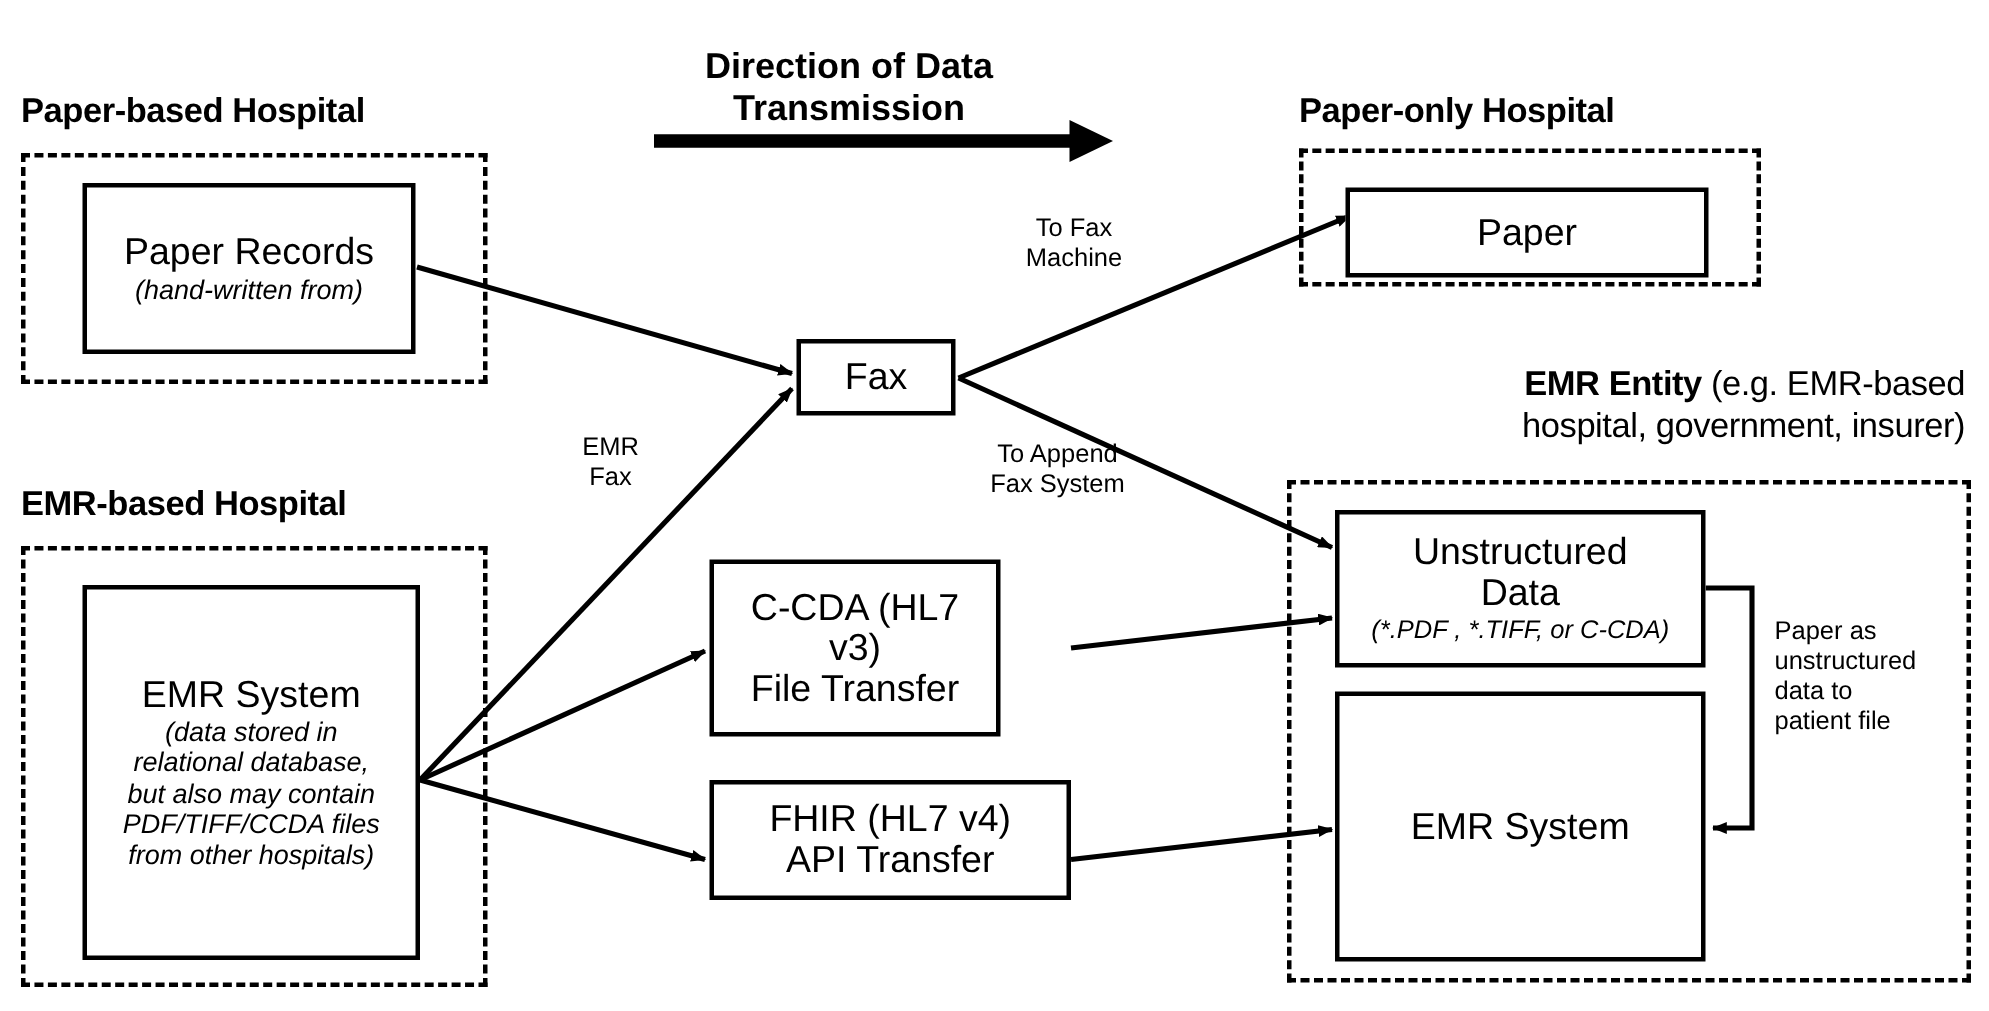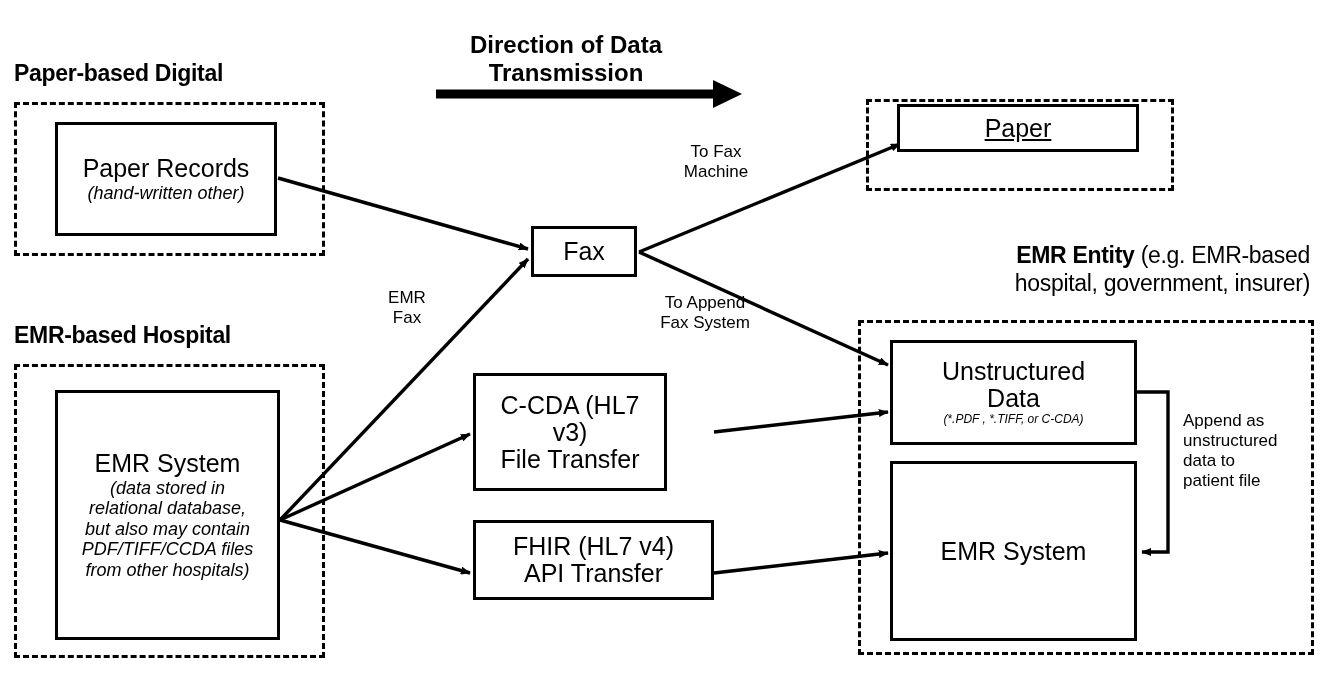--- a/index.html
+++ b/index.html
@@ -86,24 +86,25 @@
   }
 </style>
 </head>
 <body>
 
 <div id="diagram-root">
 
   <div id="header-title" style="left:396px; top:6px; width:340px;margin-top:25px;">Direction of Data
 Transmission</div>
 
-  <div class="grp-label" style="left:14px; top:60px;">Paper-based Digital</div>
+  <div class="grp-label" style="left:14px; top:60px;">Paper-based Hospital</div>
 
   <div class="grp-label" style="left:14px; top:322px;">EMR-based Hospital</div>
 
+  <div class="grp-label" style="left:866px; top:60px;">Paper-only Hospital</div>
 
   <div class="grp-label" style="left:860px; top:242px; width:450px; font-size:23px; line-height:1.2; white-space:pre-line;text-align:right;"><span>EMR Entity</span><span class="reg"> (e.g. EMR-based
 hospital, government, insurer)</span></div>
 
   <div class="dashed-box" style="left:14px; top:102px; width:311px; height:154px;"></div>
 
   <div class="dashed-box" style="left:14px; top:364px; width:311px; height:294px;"></div>
 
   <div class="dashed-box" style="left:866px; top:99px; width:308px; height:92px;"></div>
 
@@ -135,21 +136,21 @@
 
     <line x1="714" y1="432" x2="888" y2="412" stroke="#000" stroke-width="3.4" marker-end="url(#ah)"></line>
 
     <line x1="714" y1="573" x2="888" y2="553" stroke="#000" stroke-width="3.4" marker-end="url(#ah)"></line>
 
     <path d="M1137,392 L1168,392 L1168,552 L1142,552" fill="none" stroke="#000" stroke-width="3.4" marker-end="url(#ah)"></path>
   </svg>
 
   <div class="solid-box" style="left:55px; top:122px; width:222px; height:114px;">
     <div class="box-title">Paper Records</div>
-    <div class="box-sub">(hand-written other)</div>
+    <div class="box-sub">(hand-written from)</div>
   </div>
 
   <div class="solid-box" style="left:55px; top:390px; width:225px; height:250px;">
     <div class="box-title">EMR System</div>
     <div class="box-sub">(data stored in
 relational database,
 but also may contain
 PDF/TIFF/CCDA files
 from other hospitals)</div>
   </div>
@@ -161,41 +162,41 @@
   <div class="solid-box" style="left:473px; top:373px; width:194px; height:118px;">
     <div class="box-title">C-CDA (HL7 v3)
 File Transfer</div>
   </div>
 
   <div class="solid-box" style="left:473px; top:520px; width:241px; height:80px;">
     <div class="box-title">FHIR (HL7 v4)
 API Transfer</div>
   </div>
 
-  <div class="solid-box" style="left:897px; top:104px; width:242px; height:48px;text-decoration:underline;">
+  <div class="solid-box" style="left:897px; top:125px; width:242px; height:60px;">
     <div class="box-title">Paper</div>
   </div>
 
   <div class="solid-box" style="left:890px; top:340px; width:247px; height:105px;">
     <div class="box-title">Unstructured
 Data</div>
-    <div class="box-sub" style="font-size:12px;text-align:center;">(*.PDF , *.TIFF, or C-CDA)</div>
+    <div class="box-sub" style="font-size:17px;text-align:center;">(*.PDF , *.TIFF, or C-CDA)</div>
   </div>
 
   <div class="solid-box" style="left:890px; top:461px; width:247px; height:180px;">
     <div class="box-title">EMR System</div>
   </div>
 
   <div class="edge-label" style="left:374px; top:288px; width:66px;">EMR
 Fax</div>
 
   <div class="edge-label" style="left:662px; top:142px; width:108px;">To Fax
 Machine</div>
 
   <div class="edge-label" style="left:639px; top:293px; width:132px;">To Append
 Fax System</div>
 
-  <div class="edge-label left" style="left:1183px; top:411px; width:124px;">Append as
+  <div class="edge-label left" style="left:1183px; top:411px; width:124px;">Paper as
 unstructured
 data to
 patient file</div>
 
 </div>
 
 </body></html>

